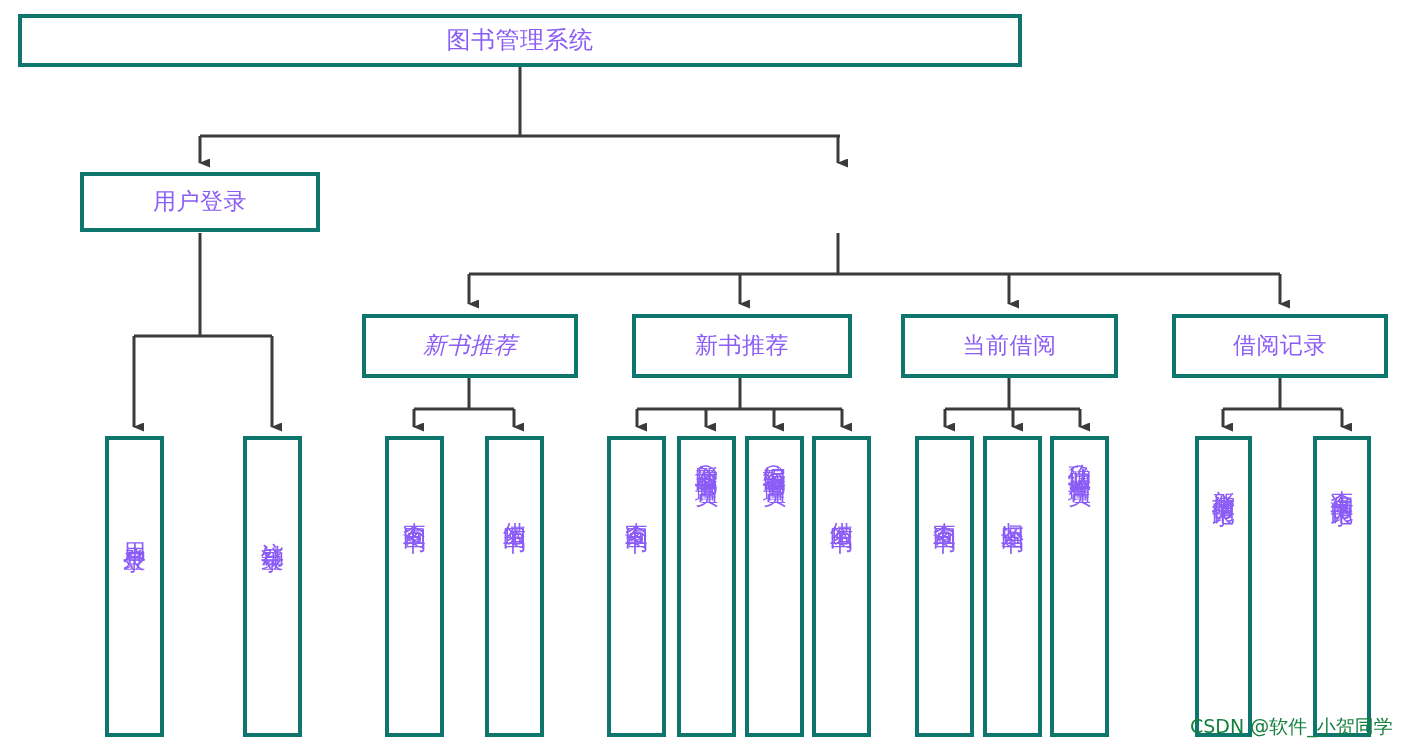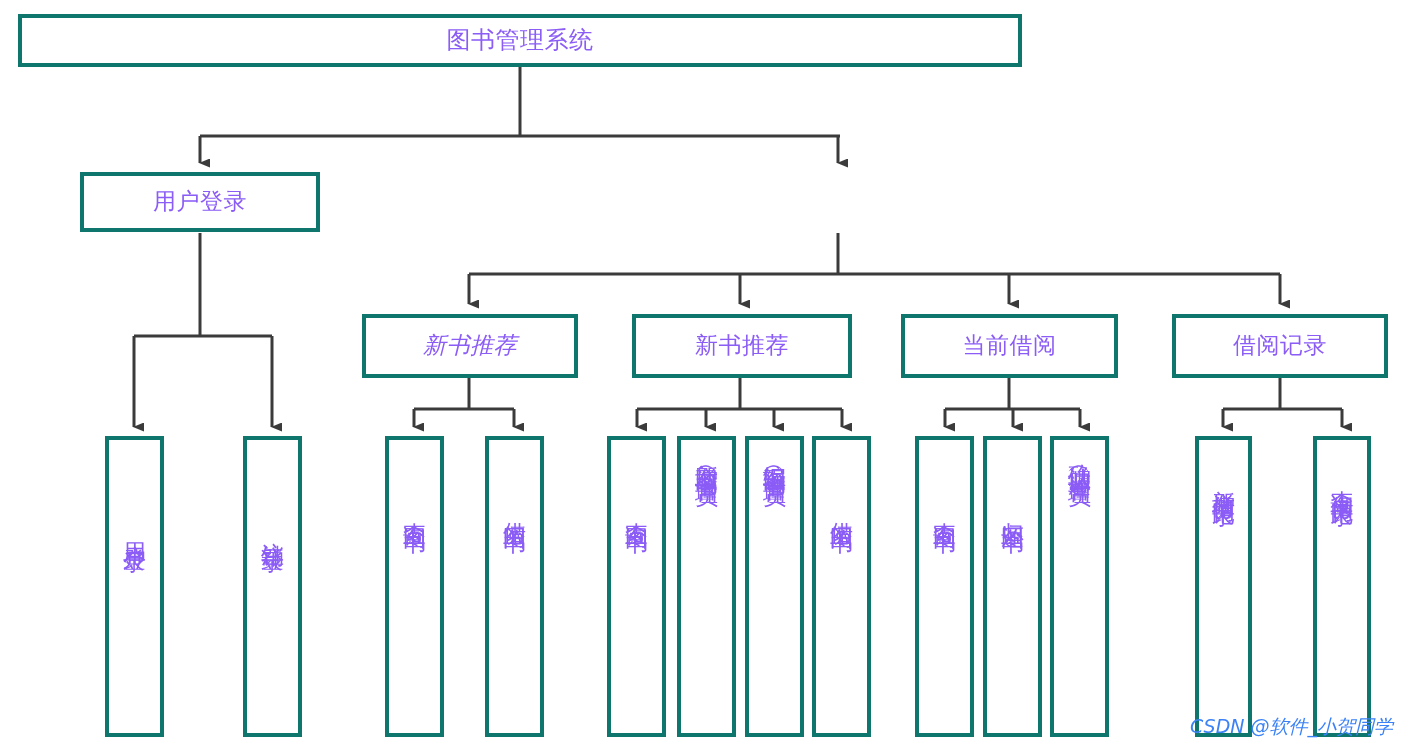--- a/index.html
+++ b/index.html
@@ -57,25 +57,24 @@
     font-size: 23px;
     letter-spacing: 3px;
     white-space: nowrap;
   }
   .node.root .node-label { font-size: 24px; }
   .watermark {
     position: absolute;
     left: 1190px;
     top: 714px;
     font-size: 19px;
-    color: #3b82f6;
+    color: #15803d;
     white-space: nowrap;
     z-index: 3;
     font-family: "DejaVu Sans", "Liberation Sans", sans-serif;
-    font-style: italic;
   }
 </style>
 </head>
 <body>
 
 <div id="diagram-root">
 
   <svg class="edges" viewBox="0 0 1405 747" xmlns="http://www.w3.org/2000/svg">
     <defs>
       <marker id="arrowhead" markerWidth="9" markerHeight="11" refX="4.5" refY="10" orient="auto" markerUnits="userSpaceOnUse">

